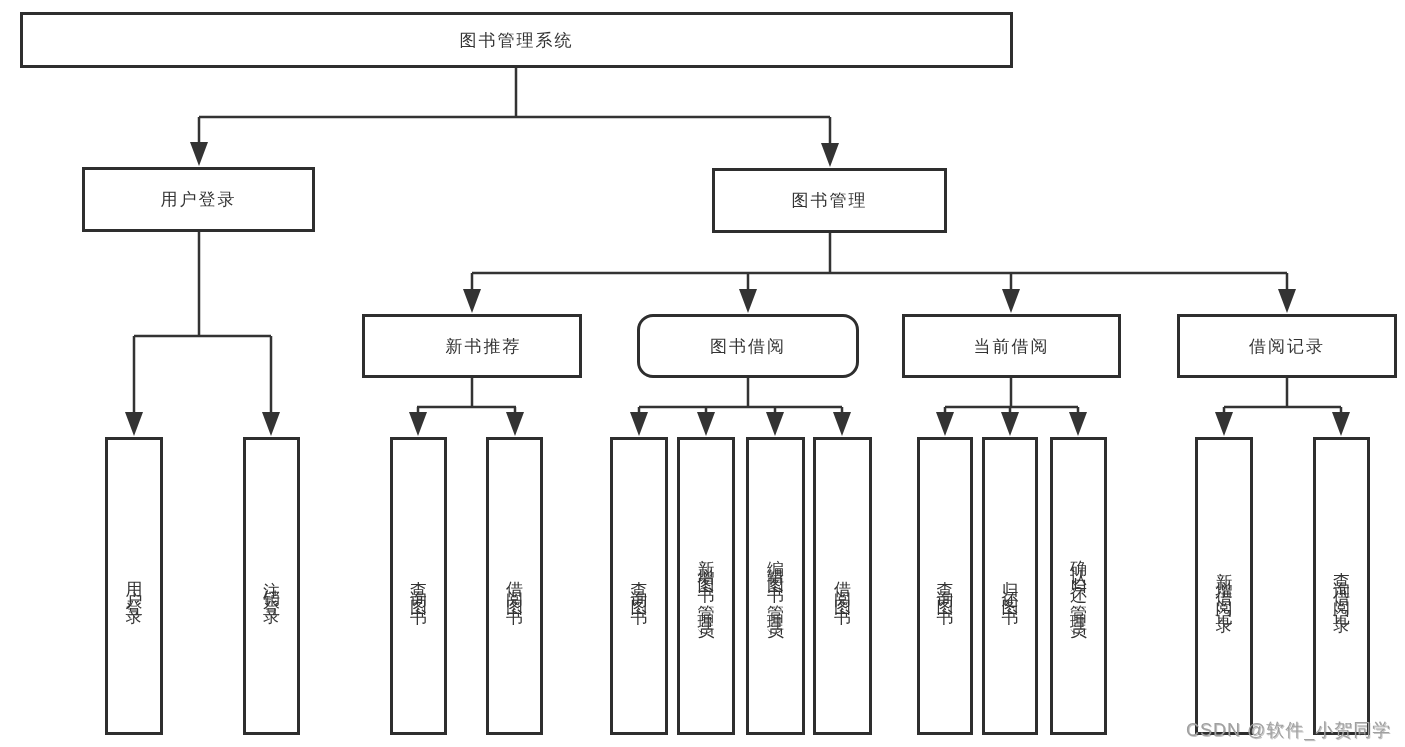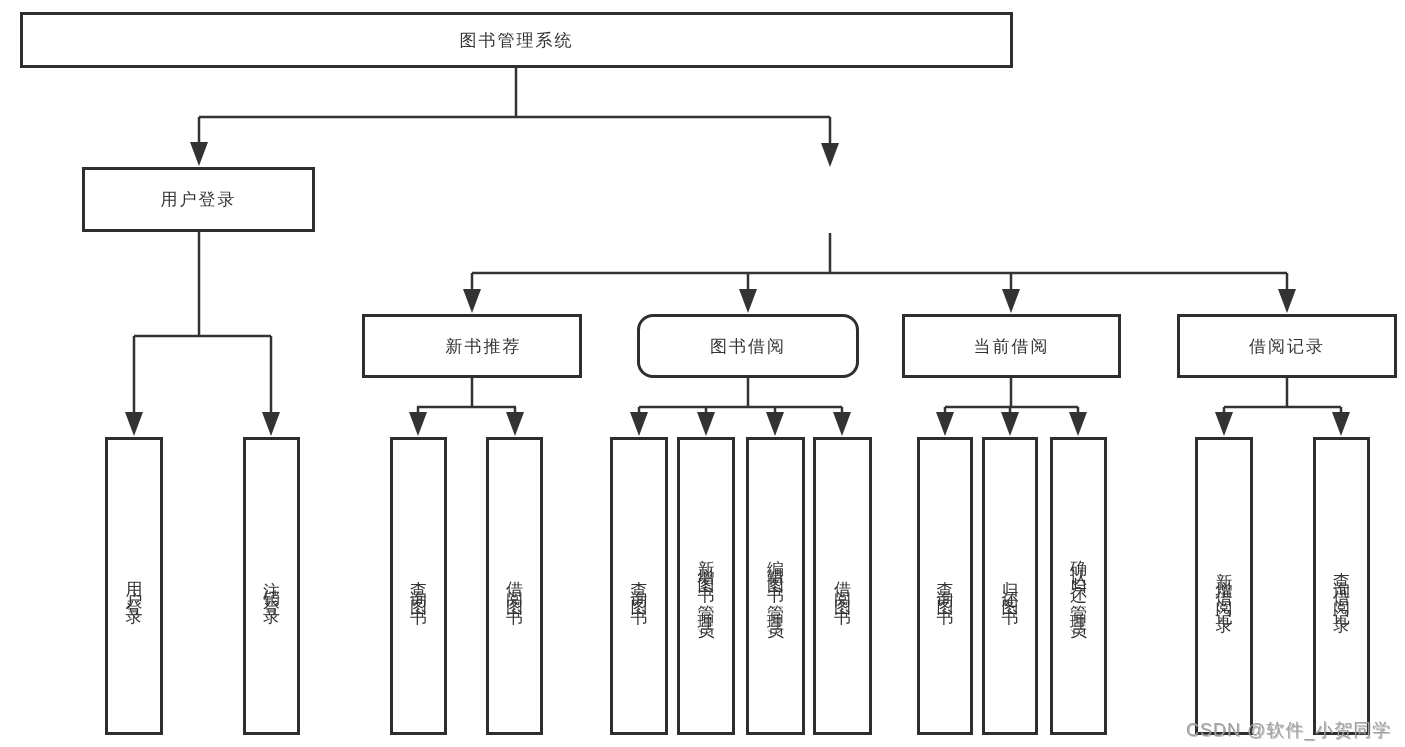--- a/index.html
+++ b/index.html
@@ -95,20 +95,21 @@
       <polygon points="1001,412 1019,412 1010,436"></polygon>
       <polygon points="1069,412 1087,412 1078,436"></polygon>
       <polygon points="1215,412 1233,412 1224,436"></polygon>
       <polygon points="1332,412 1350,412 1341,436"></polygon>
     </g>
   </svg>
 
   <div class="node hnode" style="left:20px; top:12px; width:993px; height:56px;">图书管理系统</div>
 
   <div class="node hnode" style="left:82px; top:167px; width:233px; height:65px;">用户登录</div>
+  <div class="node hnode" style="left:712px; top:168px; width:235px; height:65px;">图书管理</div>
 
   <div class="node hnode" style="left:362px; top:314px; width:220px; height:64px;padding-left:23px;">新书推荐</div>
   <div class="node hnode" style="left:637px; top:314px; width:222px; height:64px;border-radius:16px;">图书借阅</div>
   <div class="node hnode" style="left:1177px; top:314px; width:220px; height:64px;">借阅记录</div>
   <div class="node hnode" style="left:902px; top:314px; width:219px; height:64px;">当前借阅</div>
 
   <div class="node vnode" style="left:105px; top:437px; width:58px; height:298px;">用户登录</div>
   <div class="node vnode" style="left:243px; top:437px; width:57px; height:298px;">注销登录</div>
   <div class="node vnode" style="left:390px; top:437px; width:57px; height:298px;">查询图书</div>
   <div class="node vnode" style="left:486px; top:437px; width:57px; height:298px;">借阅图书</div>

